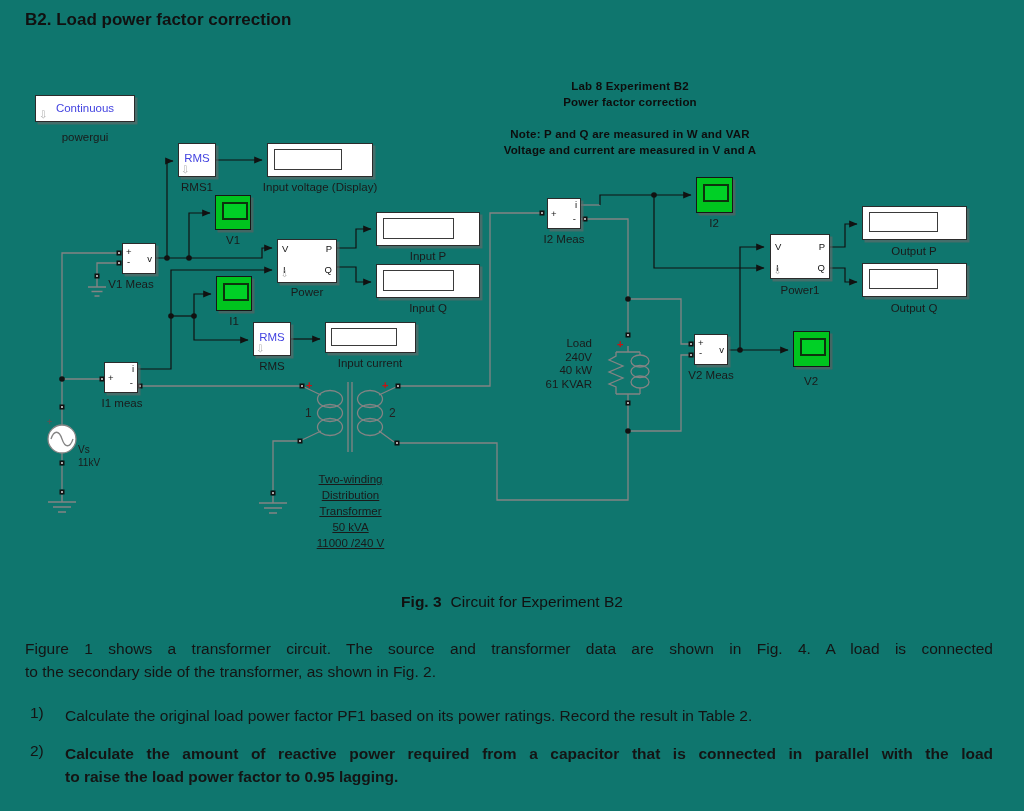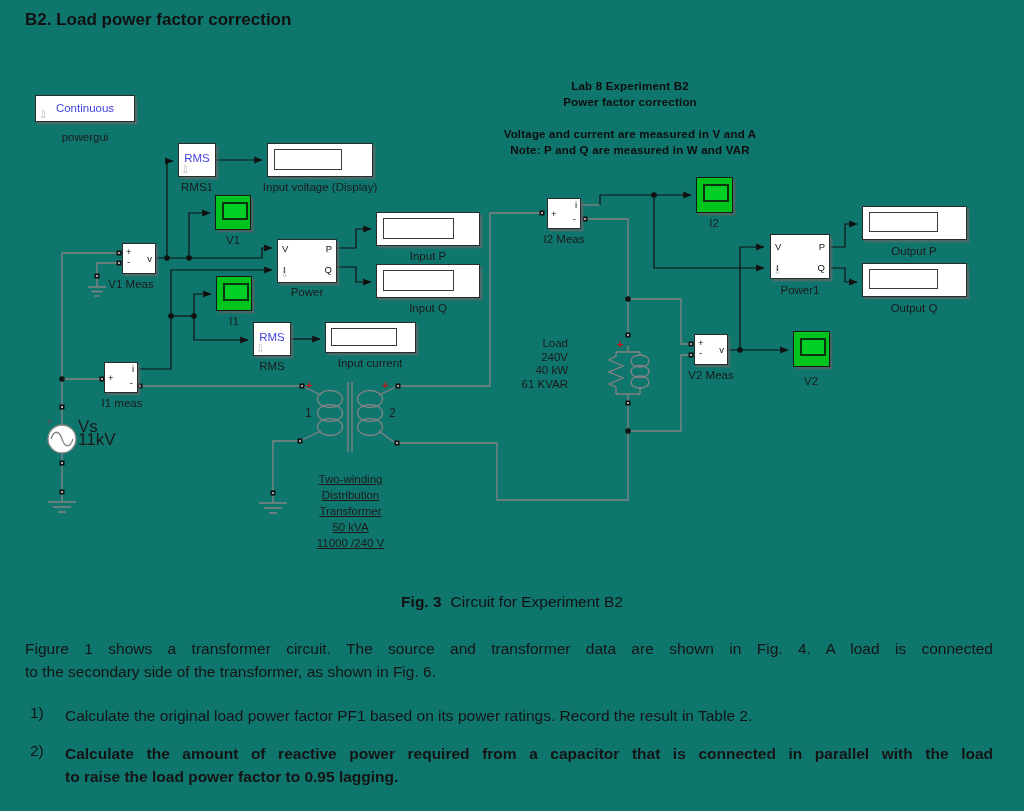--- a/index.html
+++ b/index.html
@@ -13,22 +13,22 @@
          box-shadow:2.5px 2.5px 0 rgba(95,95,95,.65);box-sizing:border-box;}
   .sinner{position:absolute;left:6px;top:6px;width:22px;height:14px;border:2px solid #0d330d;background:#00d026;}
   .dinner{position:absolute;border:1px solid #3a3a3a;background:#fff;}
   .btxt{position:absolute;width:100%;text-align:center;font-size:11.5px;color:#4343e0;}
   .lbl{position:absolute;z-index:2;transform:translateX(-50%);font-size:11.5px;color:#1a1a1a;white-space:nowrap;}
   .pt{position:absolute;font-size:9.5px;line-height:1;color:#111;}
   .ga{position:absolute;font-size:10px;line-height:1;color:#b1b1b1;font-family:"DejaVu Sans",sans-serif;}
   .dgm-title,.dgm-note{position:absolute;left:430px;width:400px;text-align:center;z-index:2;
          font-weight:bold;font-size:11.5px;line-height:15.5px;letter-spacing:.2px;color:#0d0d0d;}
   .dgm-title{top:79px;} .dgm-note{top:127px;}
-  .srclbl{position:absolute;left:78px;top:420px;z-index:2;font-size:17px;line-height:13px;color:#1a1a1a;}
-  .loadlbl{position:absolute;left:466px;top:337px;width:102px;z-index:2;text-align:right;
+  .srclbl{position:absolute;left:78px;top:443px;z-index:2;font-size:10px;line-height:13px;color:#1a1a1a;}
+  .loadlbl{position:absolute;left:490px;top:337px;width:102px;z-index:2;text-align:right;
            font-size:11.5px;line-height:13.5px;color:#1a1a1a;}
   .xfmrlbl{position:absolute;left:278px;top:471px;width:145px;z-index:2;text-align:center;
            font-size:11.5px;line-height:16px;color:#1a1a1a;text-decoration:underline;}
   .caption{position:absolute;left:0;top:593px;width:1024px;text-align:center;font-size:15.5px;}
   .caption .b{font-weight:bold;margin-right:9px;}
   .para{position:absolute;left:25px;top:637px;width:968px;font-size:15.5px;line-height:23px;color:#141414;}
   .jline{text-align:justify;text-align-last:justify;}
   .inum{position:absolute;left:30px;font-size:15.5px;color:#141414;}
   .itext{position:absolute;left:65px;width:928px;font-size:15.5px;line-height:23px;color:#141414;}
 </style>
@@ -187,22 +187,22 @@
     <span class="btxt" style="top:6px;">Continuous</span>
     <span class="ga" style="left:3px;bottom:1px;">⇩</span>
   </div>
   <div class="lbl" style="left:85px;top:131px;">powergui</div>
 
   <div class="dgm-title">
     <div>Lab 8  Experiment B2</div>
     <div>Power factor correction</div>
   </div>
   <div class="dgm-note">
+    <div>Note: P and Q are measured in W and VAR</div>
     <div>Voltage and current are measured in V and A</div>
-    <div>Note: P and Q are measured in W and VAR</div>
   </div>
 
   <div class="block" style="left:178px;top:143px;width:38px;height:34px;">
     <span class="btxt" style="top:8px;">RMS</span>
     <span class="ga" style="left:2px;bottom:1px;">⇩</span>
   </div>
   <div class="lbl" style="left:197px;top:181px;">RMS1</div>
 
   <div class="block" style="left:267px;top:143px;width:106px;height:34px;">
     <div class="dinner" style="left:6px;top:5px;width:66px;height:19px;"></div>
@@ -325,21 +325,21 @@
     <div class="sinner"></div>
   </div>
   <div class="lbl" style="left:811px;top:375px;">V2</div>
 
   <div class="caption">
     <span class="b">Fig. 3</span><span>Circuit for Experiment B2</span>
   </div>
 
   <div class="para">
     <div class="jline">Figure 1 shows a transformer circuit. The source and transformer data are shown in Fig. 4. A load is connected</div>
-    <div>to the secondary side of the transformer, as shown in Fig. 6.</div>
+    <div>to the secondary side of the transformer, as shown in Fig. 2.</div>
   </div>
 
   <div>
     <span class="inum" style="top:704px;">1)</span>
     <div class="itext" style="top:704px;">
       <div>Calculate the original load power factor PF1 based on its power ratings. Record the result in Table 2.</div>
     </div>
   </div>
 
   <div>

